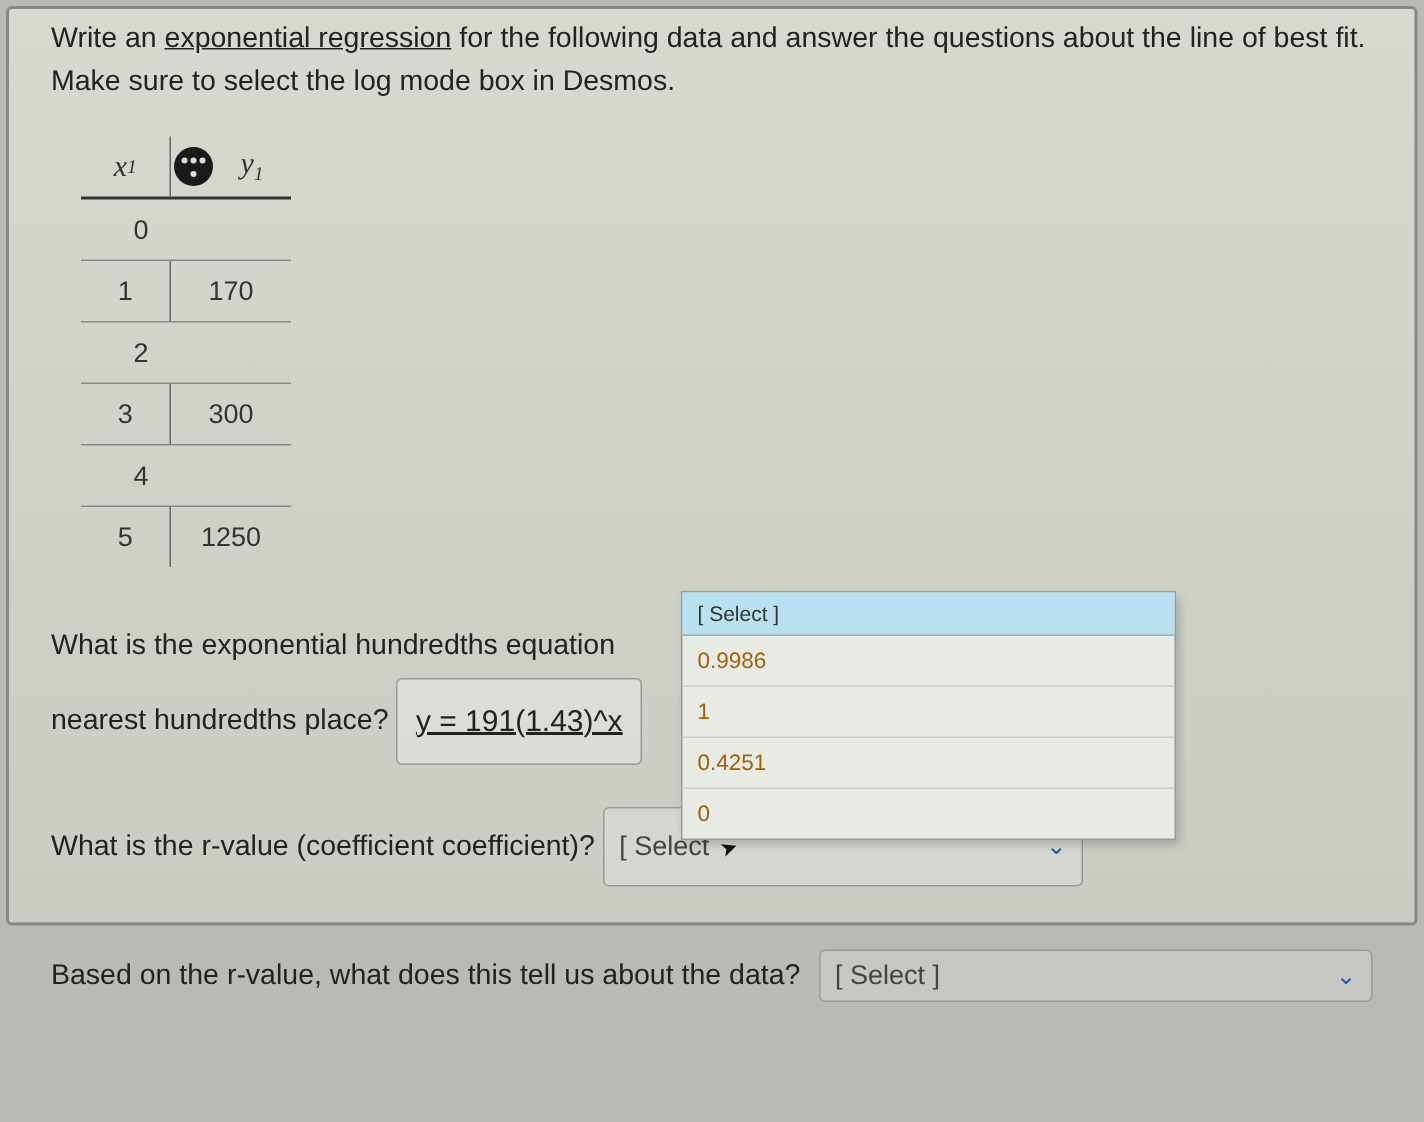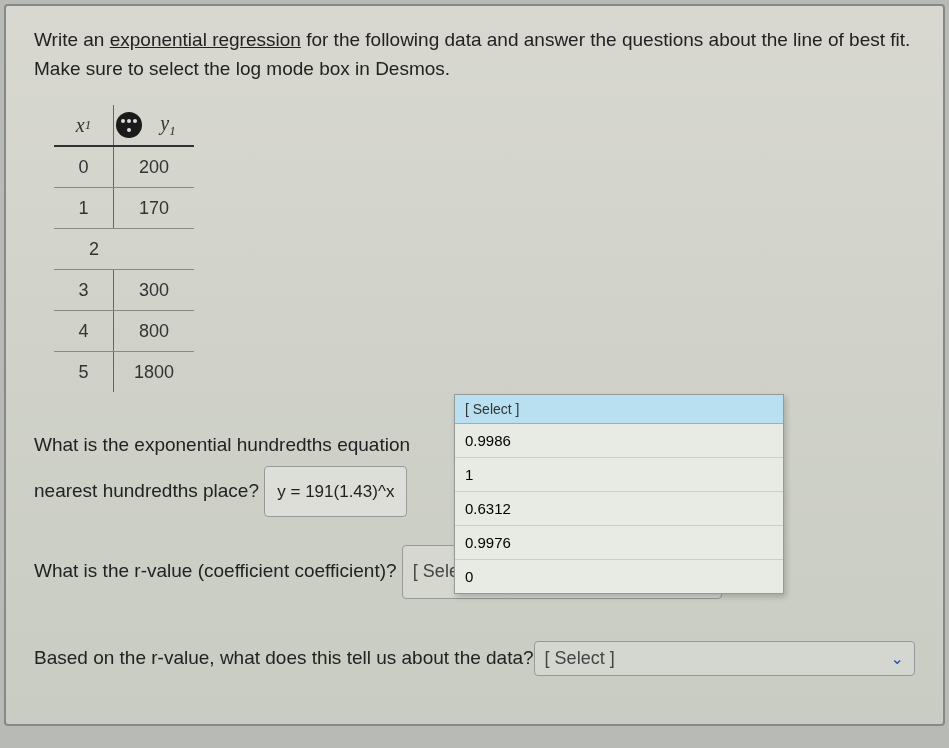--- a/index.html
+++ b/index.html
@@ -10,22 +10,22 @@
     background: #b8bab5;
     width: 949px;
     height: 748px;
     overflow: hidden;
   }
   .page {
     background: linear-gradient(180deg, #d8d8d0 0%, #c8ccc2 100%);
     border: 2px solid #888;
     border-radius: 4px;
     margin: 4px;
-    padding: 20px 28px;
-    height: 722px;
+    padding: 6px 28px;
+    height: 613px;
     position: relative;
   }
   .instructions {
     font-size: 19px;
     color: #222;
     line-height: 1.5;
     margin-bottom: 22px;
   }
   .underline { text-decoration: underline; }
   
@@ -78,24 +78,25 @@
     color: #222;
     margin-top: 12px;
     line-height: 2.2;
   }
   .inline-input {
     display: inline-block;
     border: 1px solid #999;
     background: rgba(255,255,255,0.3);
     border-radius: 4px;
     padding: 6px 12px;
-    font-size: 17px;
+    font-size: 20px;
     color: #222;
     min-width: 140px;
     vertical-align: middle;
+    text-decoration: underline;
   }
   
   .dropdown-open {
     position: absolute;
     left: 448px;
     top: 388px;
     width: 330px;
     background: #e8eae4;
     border: 1px solid #999;
     box-shadow: 2px 3px 6px rgba(0,0,0,0.2);
@@ -105,21 +106,21 @@
   .dropdown-open .dd-header {
     background: #b8e0f0;
     padding: 6px 10px;
     border-bottom: 1px solid #aaa;
     color: #333;
     font-size: 14px;
   }
   .dropdown-open .dd-option {
     padding: 8px 10px;
     border-bottom: 1px solid #ccc;
-    color: #000000;
+    color: #a16207;
     cursor: pointer;
   }
   .dropdown-open .dd-option:last-child { border-bottom: none; }
 
   .select-box {
     display: inline-block;
     border: 1px solid #999;
     background: rgba(255,255,255,0.2);
     border-radius: 4px;
     padding: 6px 10px;
@@ -141,20 +142,21 @@
     display:inline-block;
     font-size:14px;
     color:#111;
     transform: rotate(-20deg);
     margin-left:2px;
   }
   .q3-row {
     margin-top: 42px;
     display:flex;
     align-items:center;
+    gap:12px;
     font-size:19px;
     color:#222;
   }
   .q3-row .select-box { min-width: 120px; flex:1; }
 </style>
 </head>
 <body>
 
 <div class="page">
 
@@ -173,57 +175,54 @@
           <span class="dot"></span>
             <span class="dot"></span>
             <span class="dot"></span>
             <span class="dot"></span>
         </div>
         <span style="margin-left:28px;"><span>y</span><span class="sub">1</span></span>
       </div>
     </div>
     <div class="row">
       <div class="cell">0</div>
-      <div class="cell">200</div>
     </div>
     <div class="row">
       <div class="cell">1</div>
       <div class="cell">170</div>
     </div>
     <div class="row">
       <div class="cell">2</div>
     </div>
     <div class="row">
       <div class="cell">3</div>
       <div class="cell">300</div>
     </div>
     <div class="row">
       <div class="cell">4</div>
-      <div class="cell">800</div>
     </div>
     <div class="row">
       <div class="cell">5</div>
-      <div class="cell">1800</div>
+      <div class="cell">1250</div>
     </div>
   </div>
 
   <div class="question-line" style="position:relative;">
     <span>What is the exponential hundredths equation</span>
     
     <br>
     <span>nearest hundredths place?</span>
     <span class="inline-input">y = 191(1.43)^x</span>
   </div>
 
   <div class="dropdown-open">
     <div class="dd-header">[ Select ]</div>
     <div class="dd-option">0.9986</div>
     <div class="dd-option">1</div>
-    <div class="dd-option">0.6312</div>
-    <div class="dd-option">0.9976</div>
+    <div class="dd-option">0.4251</div>
     <div class="dd-option">0</div>
   </div>
 
   <div class="question-line" style="margin-top:28px;">
     <span>What is the r-value (coefficient coefficient)?</span>
     <span class="select-box">
       <span>[ Select </span><span class="cursor-arrow">➤</span>
       <span class="chevron">⌄</span>
     </span>
   </div>

